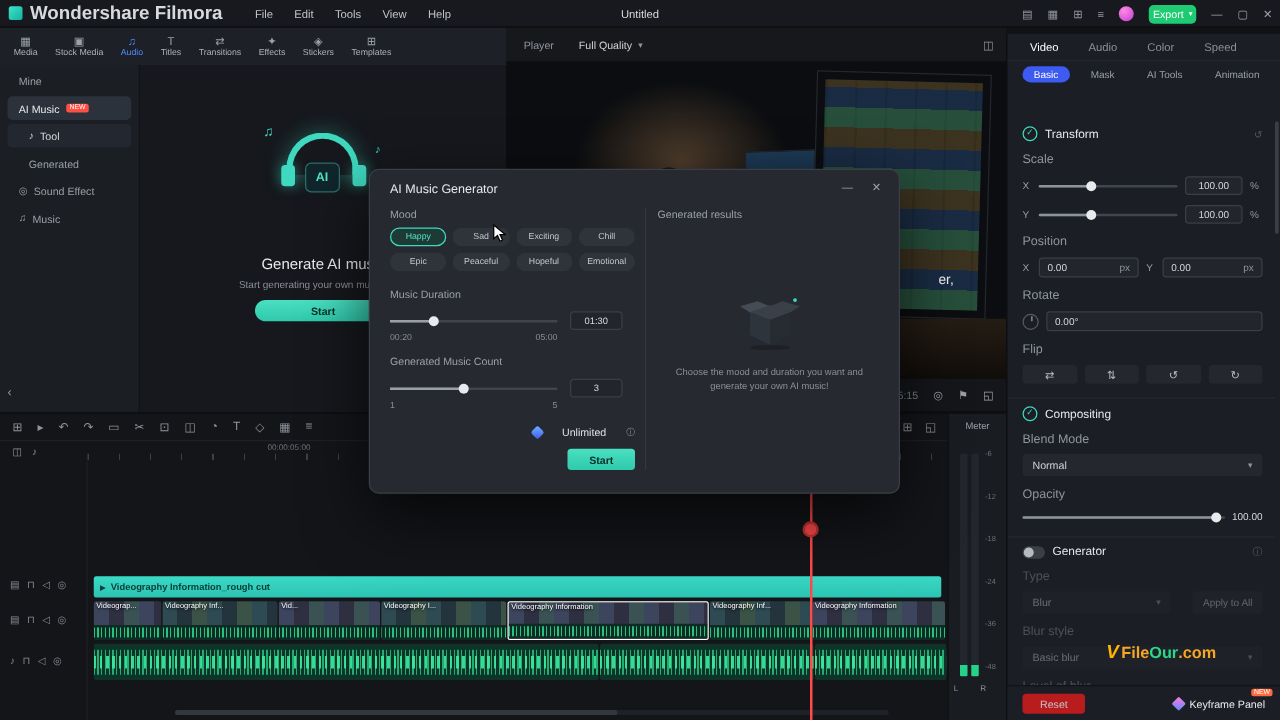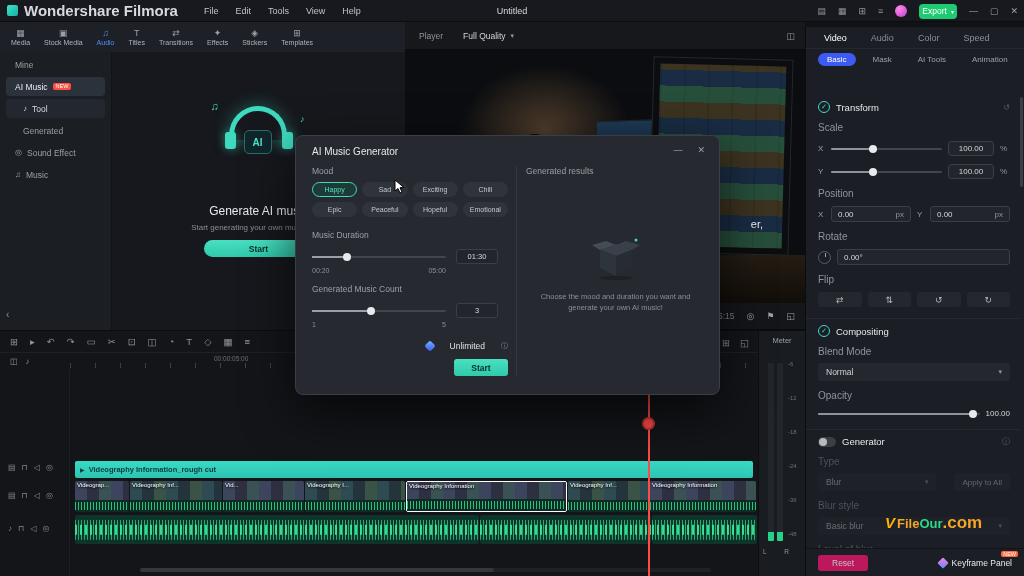--- a/index.html
+++ b/index.html
@@ -108,21 +108,21 @@
   .flip-btn { flex:1; height:15px; background:#24272d; border-radius:3px; display:flex; align-items:center; justify-content:center; font-size:9px; color:#b7bbc0; }
   .rp-div { height:1px; background:#26292f; margin:11px -10px 0 -12px; }
   .dropdown { margin-top:6px; height:18px; background:#24272d; border-radius:3px; display:flex; align-items:center; justify-content:space-between; padding:0 8px; font-size:8.5px; color:#d0d3d7; }
   .dropdown .caret { font-size:7px; color:#8f959c; }
   .toggle-off { width:18px; height:10px; border-radius:5px; background:#3a3e45; position:relative; }
   .toggle-off::after { content:""; position:absolute; left:1px; top:1px; width:8px; height:8px; border-radius:50%; background:#b7bbc0; }
   .dim { opacity:.42; }
   .type-row { display:flex; gap:18px; margin-top:6px; }
   .apply-btn { height:18px; background:#262a31; border-radius:3px; font-size:8px; color:#c0c4c9; display:flex; align-items:center; padding:0 8px; white-space:nowrap;}
   .rp-footer { position:absolute; bottom:0; left:0; right:0; height:28px; background:#1b1e24; border-top:1px solid #111318; display:flex; align-items:center; padding:0 12px; }
-  .reset-btn { background:#be185d; border-radius:3px; font-size:8.5px; color:#c0c4c9; padding:3px 14px; }
+  .reset-btn { background:#b91c1c; border-radius:3px; font-size:8.5px; color:#c0c4c9; padding:3px 14px; }
   .kf-wrap { margin-left:auto; display:flex; align-items:center; gap:5px; position:relative; }
   .kf-diamond { width:8px; height:8px; transform:rotate(45deg); background:linear-gradient(135deg,#ff7ad9,#5b8cff); border-radius:1px; }
   .kf-label { font-size:8.5px; color:#e8eaed; }
   .kf-new { position:absolute; top:-7px; right:-6px; font-size:5.5px; background:#ff6a3d; color:#fff; border-radius:2px; padding:0 2px; }
   .rp-scroll { position:absolute; right:1px; top:70px; width:3px; height:90px; background:#3a3e45; border-radius:2px; }
 
   
   .timeline { position:absolute; top:330px; left:0; width:805px; height:246px; background:#141519; border-top:1px solid #0b0c0e; }
   .tl-toolbar { position:absolute; top:0; left:0; right:47px; height:22px; display:flex; align-items:center; gap:12px; padding-left:10px; border-bottom:1px solid #1d2025; }
   .tl-ico { font-size:9.5px; color:#8f959c; }
@@ -192,21 +192,21 @@
   .md-empty-text { margin:10px auto 0; width:150px; font-size:7.5px; color:#8a8f96; line-height:1.45; text-align:center; }
 
   
   .cursor { position:absolute; left:394px; top:179px; z-index:60; }
 
   
   .watermark { position:absolute; left:885px; top:513px; z-index:70; display:flex; align-items:baseline; }
   .wm-logo { color:#ffb400; font-weight:bold; font-style:italic; font-size:15px; margin-right:2px; }
   .wm-file { color:#f5a623; font-weight:bold; font-size:13px; }
   .wm-our { color:#2bd889; font-weight:bold; font-size:13px; }
-  .wm-dot { color:#f5a623; font-weight:bold; font-size:17px; }
+  .wm-dot { color:#f5a623; font-weight:bold; font-size:13px; }
 </style>
 </head>
 <body>
 
 <div class="titlebar">
   <div class="logo"></div>
   <span class="brand">Wondershare Filmora</span>
   <div class="menus">
     <span>File</span>
     <span>Edit</span>

